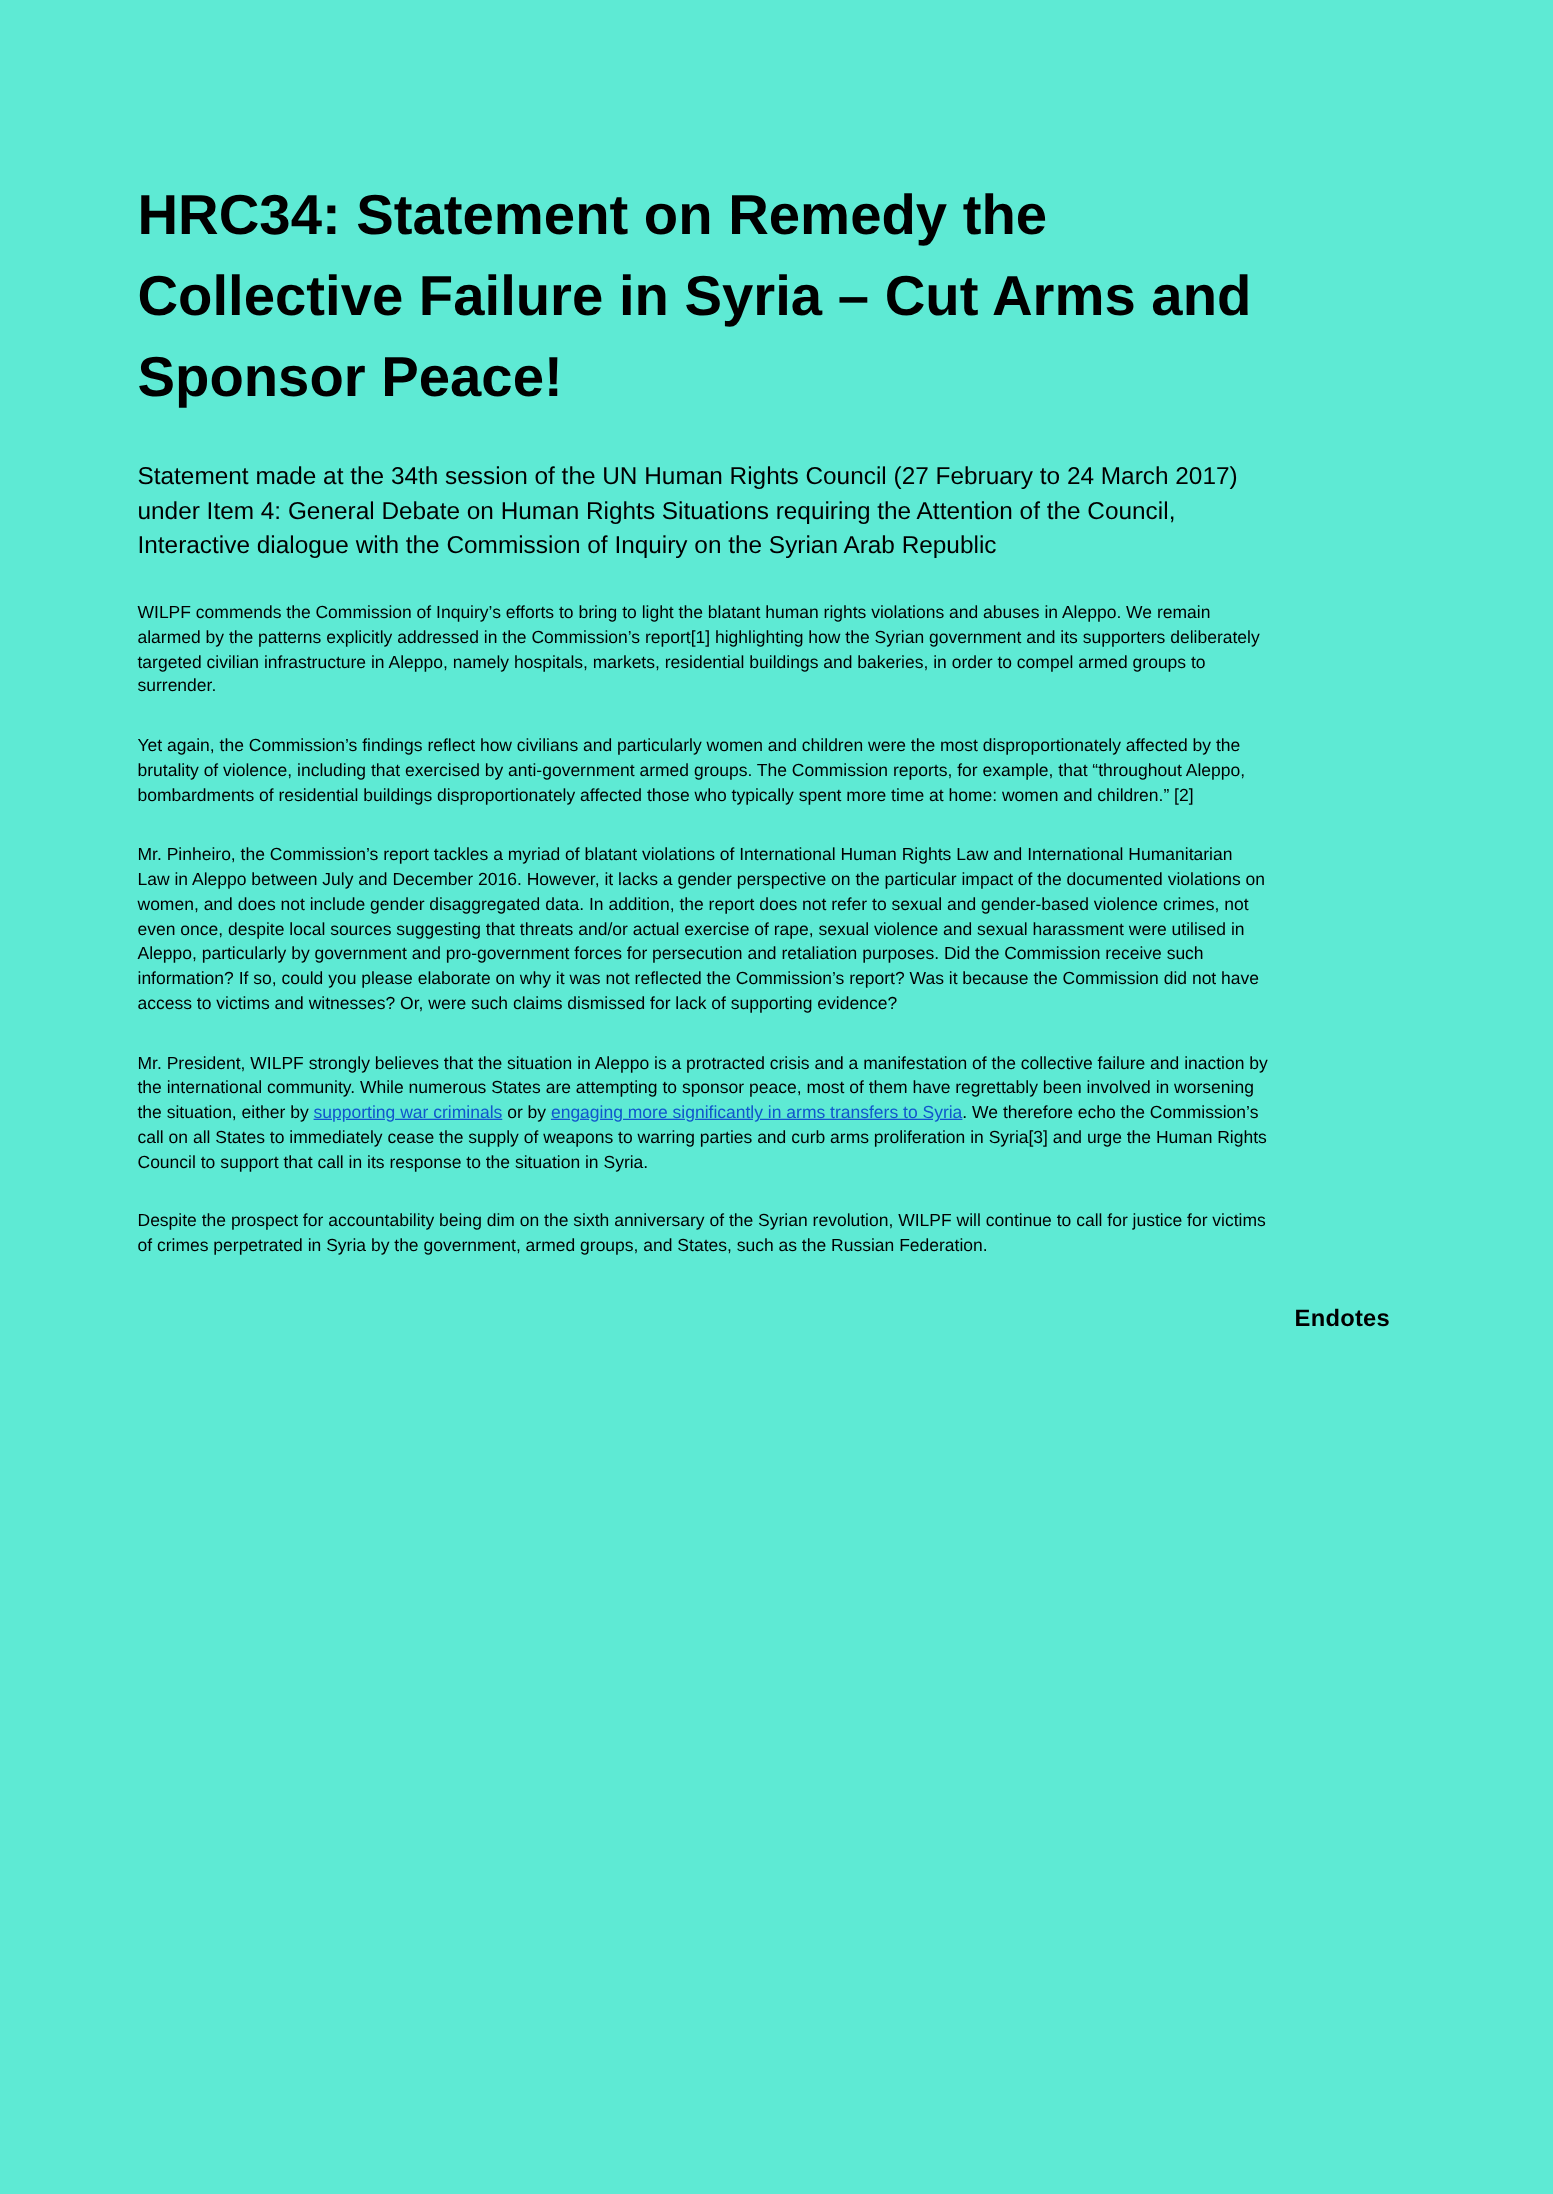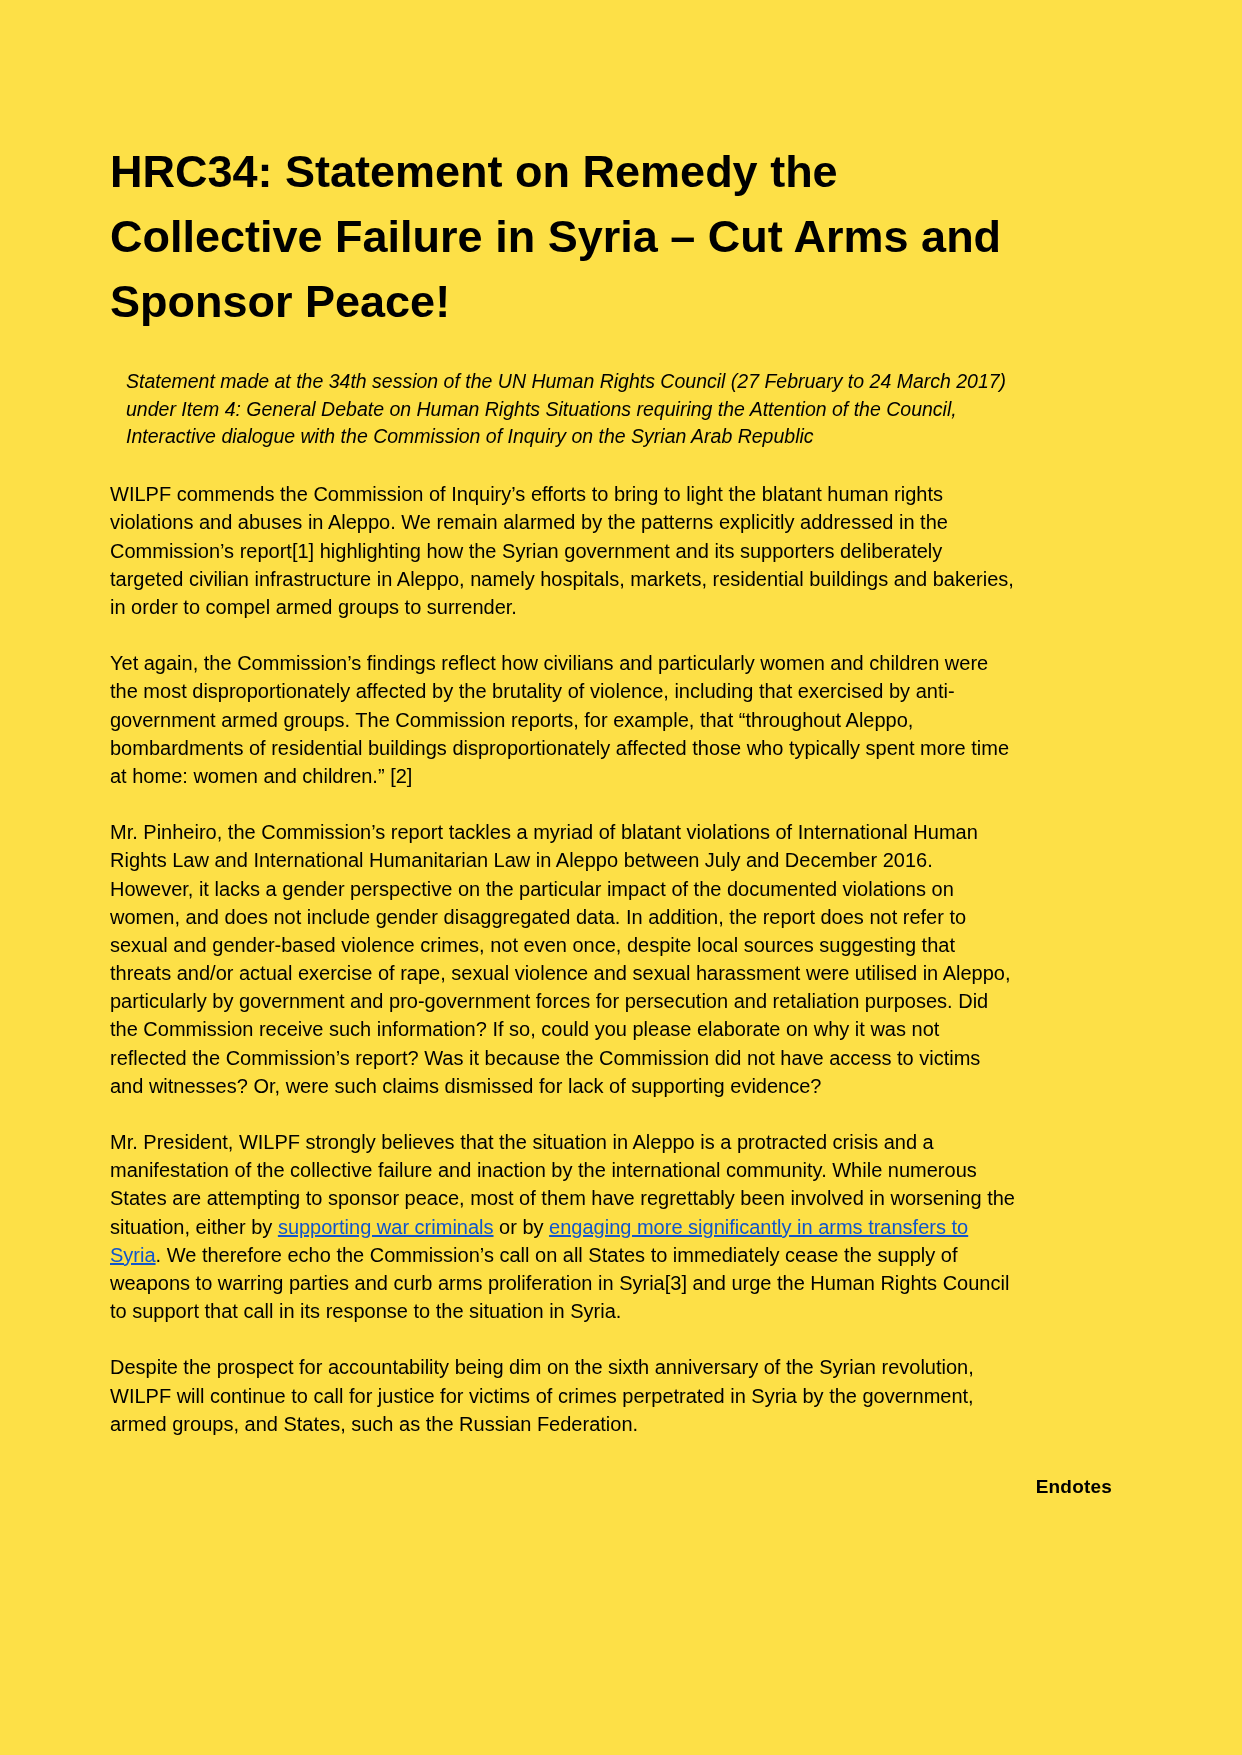--- a/index.html
+++ b/index.html
@@ -12,40 +12,39 @@
     height: 1755px;
     font-family: "Liberation Sans", sans-serif;
     color: #000000;
     overflow: hidden;
   }
   .page {
     box-sizing: border-box;
     width: 1242px;
     height: 1755px;
     padding: 140px 130px 0 110px;
-    background: #fde047;
+    background: #5eead4;
   }
   .doc-title {
     margin: 0 0 34px 0;
     font-size: 45px;
     line-height: 1.44;
     font-weight: 700;
     color: #000000;
     max-width: 900px;
   }
   .doc-subtitle {
-    margin: 0 0 30px 16px;
-    font-style: italic;
+    margin: 0 0 30px 0;
     font-size: 19.5px;
     line-height: 1.4;
     max-width: 905px;
   }
   .body-para {
     margin: 0 0 28px 0;
-    font-size: 20px;
+    font-size: 14px;
     line-height: 1.41;
     max-width: 905px;
   }
   .inline-link {
     color: var(--link-color, #1155cc);
     cursor: pointer;
   }
   .endnotes-heading {
     margin: 38px 0 0 0;
     font-size: 19px;

